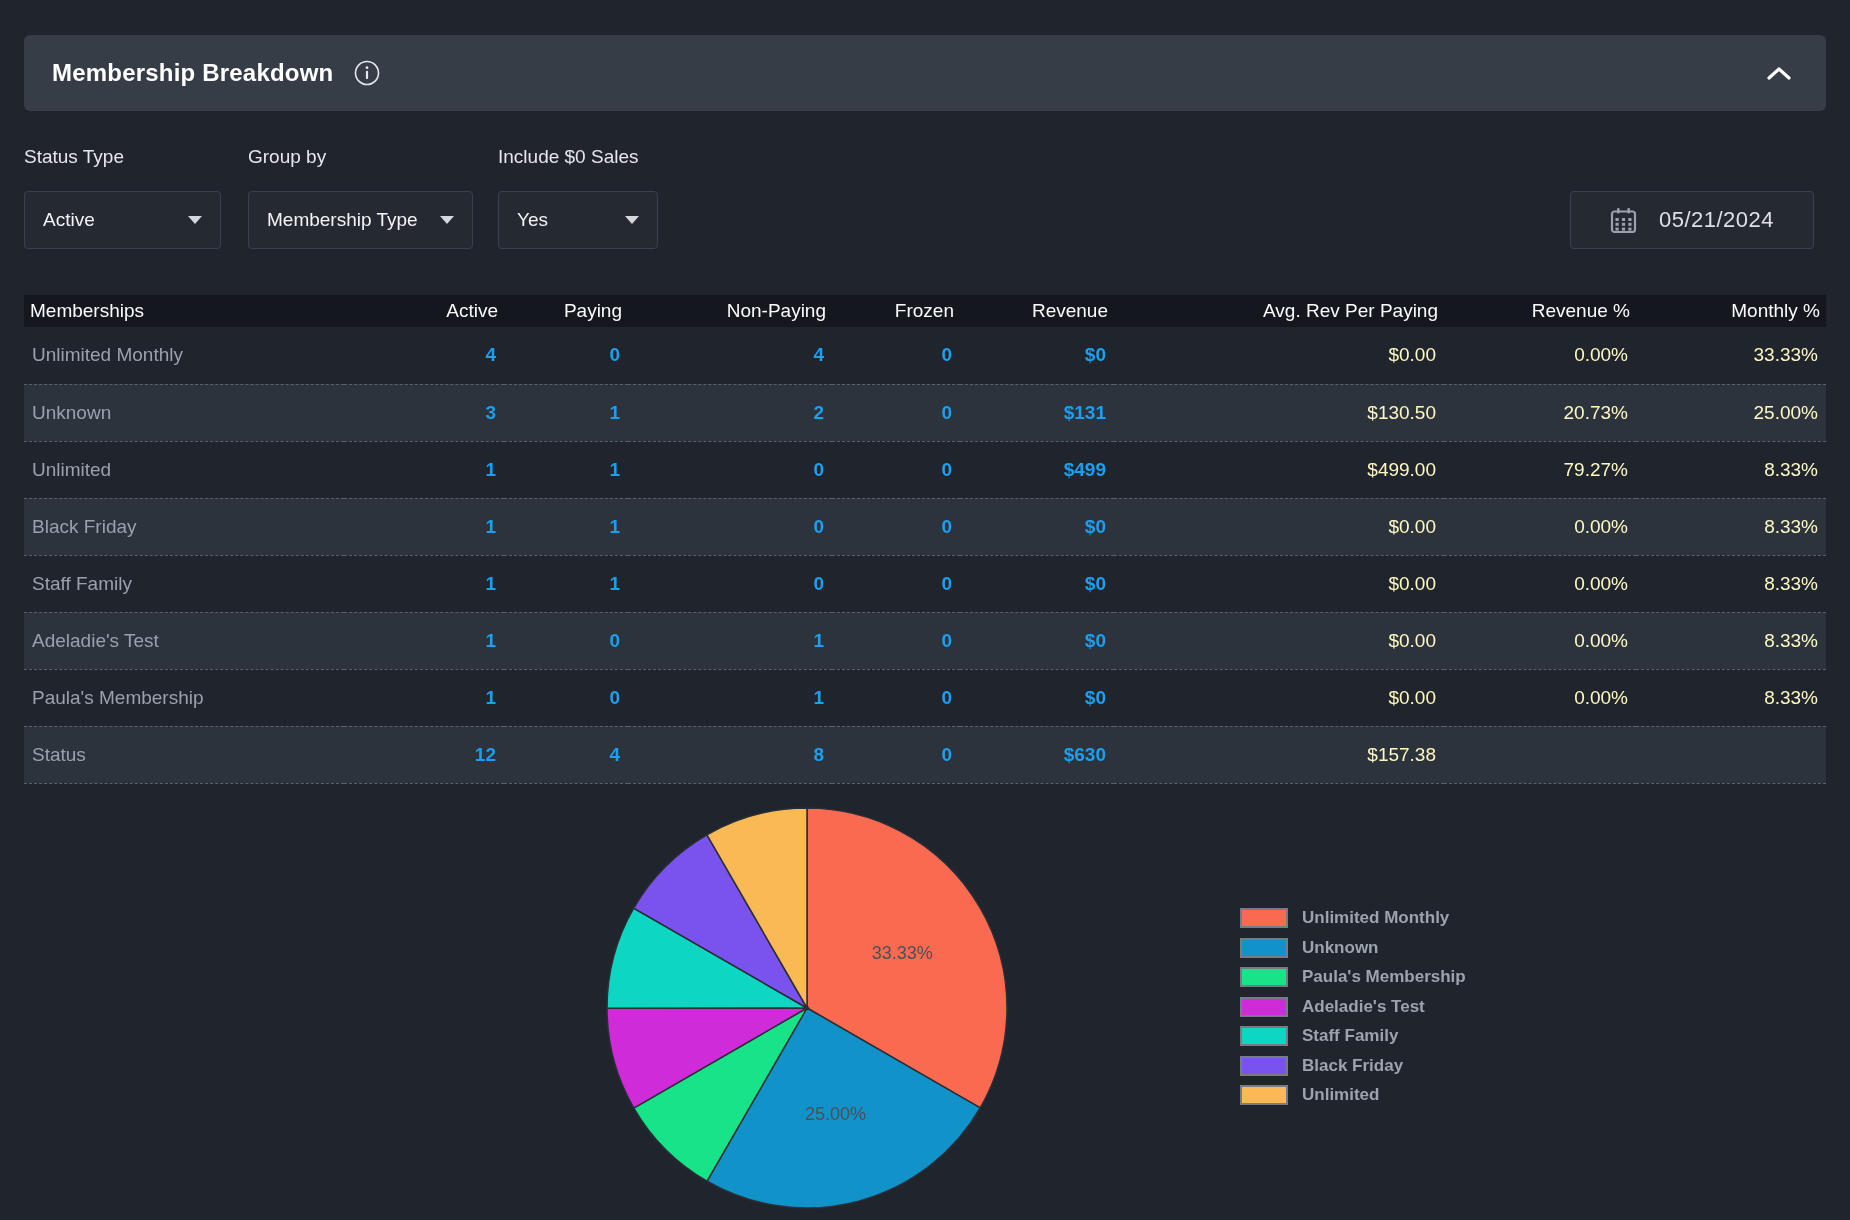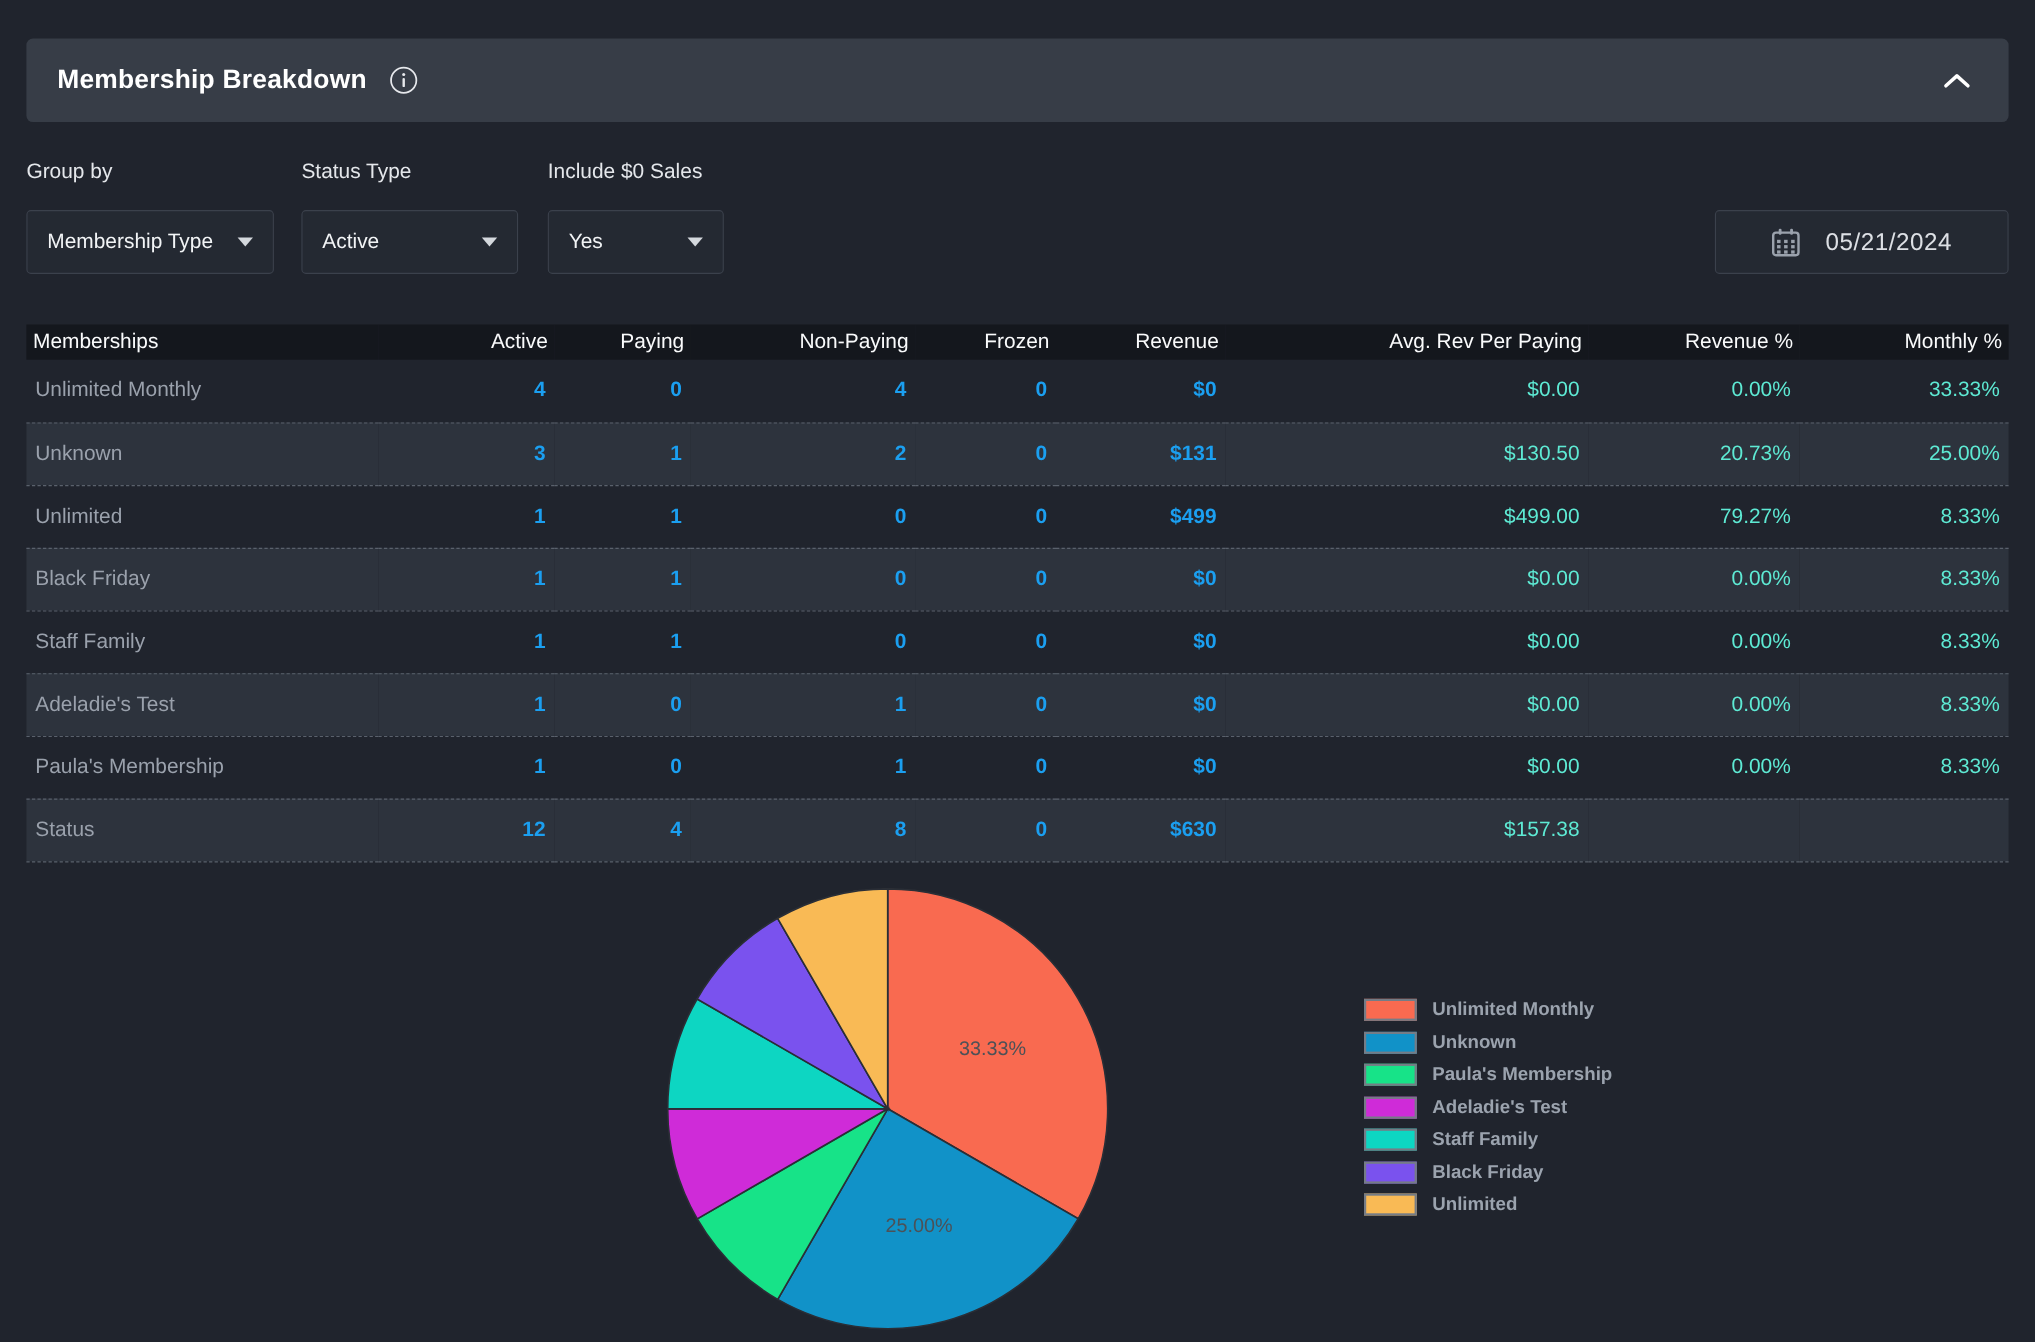--- a/index.html
+++ b/index.html
@@ -62,22 +62,22 @@
   .w-zero   { width:160px; }
   .caret-down {
     margin-left:auto;
     width:0; height:0;
     border-left:7px solid transparent;
     border-right:7px solid transparent;
     border-top:8px solid #D4D8DD;
   }
   .datepicker {
     position:absolute;
-    right:0; bottom:0;
-    width:267px; height:58px;
+    right:12px; bottom:0;
+    width:244px; height:58px;
     border:1px solid #3B414C;
     border-radius:4px;
     background:#242932;
     display:flex;
     align-items:center;
     justify-content:center;
     gap:22px;
     cursor:pointer;
   }
   .date-text { font-size:22px; color:#DDE0E5; letter-spacing:0.5px; }
@@ -100,21 +100,21 @@
   }
   table.breakdown td {
     height:57px;
     padding:0 8px;
     white-space:nowrap;
   }
   th.left, td.left  { text-align:left; }
   th.right, td.right{ text-align:right; }
   td.c-label  { color:#9AA1AC; }
   td.c-num    { color:#1B9FF0; font-weight:700; }
-  td.c-muted  { color:#5eead4; }
+  td.c-muted  { color:#fef9c3; }
   tbody tr:nth-child(even) td {
     background:#2D333D;
     border-top:1px dashed #5A616C;
     border-bottom:1px dashed #5A616C;
   }
 
   
   .chart-area {
     position:relative;
     height:439px;
@@ -164,31 +164,31 @@
       </svg>
     </span>
     <span class="collapse-btn">
       <svg width="26" height="15" viewBox="0 0 26 15">
         <polyline points="3,12 13,3 23,12" fill="none" stroke="#FFFFFF" stroke-width="3.2" stroke-linecap="round" stroke-linejoin="round"></polyline>
       </svg>
     </span>
   </div>
 
   <div class="filters-row">
+    <div class="filter-group">
+      <div class="filter-label">Status Type</div>
+      <div class="select-box w-status">
+        <span>Active</span>
+        <span class="caret-down"></span>
+      </div>
+    </div>
     <div class="filter-group g2">
       <div class="filter-label">Group by</div>
       <div class="select-box w-group">
         <span>Membership Type</span>
-        <span class="caret-down"></span>
-      </div>
-    </div>
-    <div class="filter-group">
-      <div class="filter-label">Status Type</div>
-      <div class="select-box w-status">
-        <span>Active</span>
         <span class="caret-down"></span>
       </div>
     </div>
     <div class="filter-group">
       <div class="filter-label">Include $0 Sales</div>
       <div class="select-box w-zero">
         <span>Yes</span>
         <span class="caret-down"></span>
       </div>
     </div>

